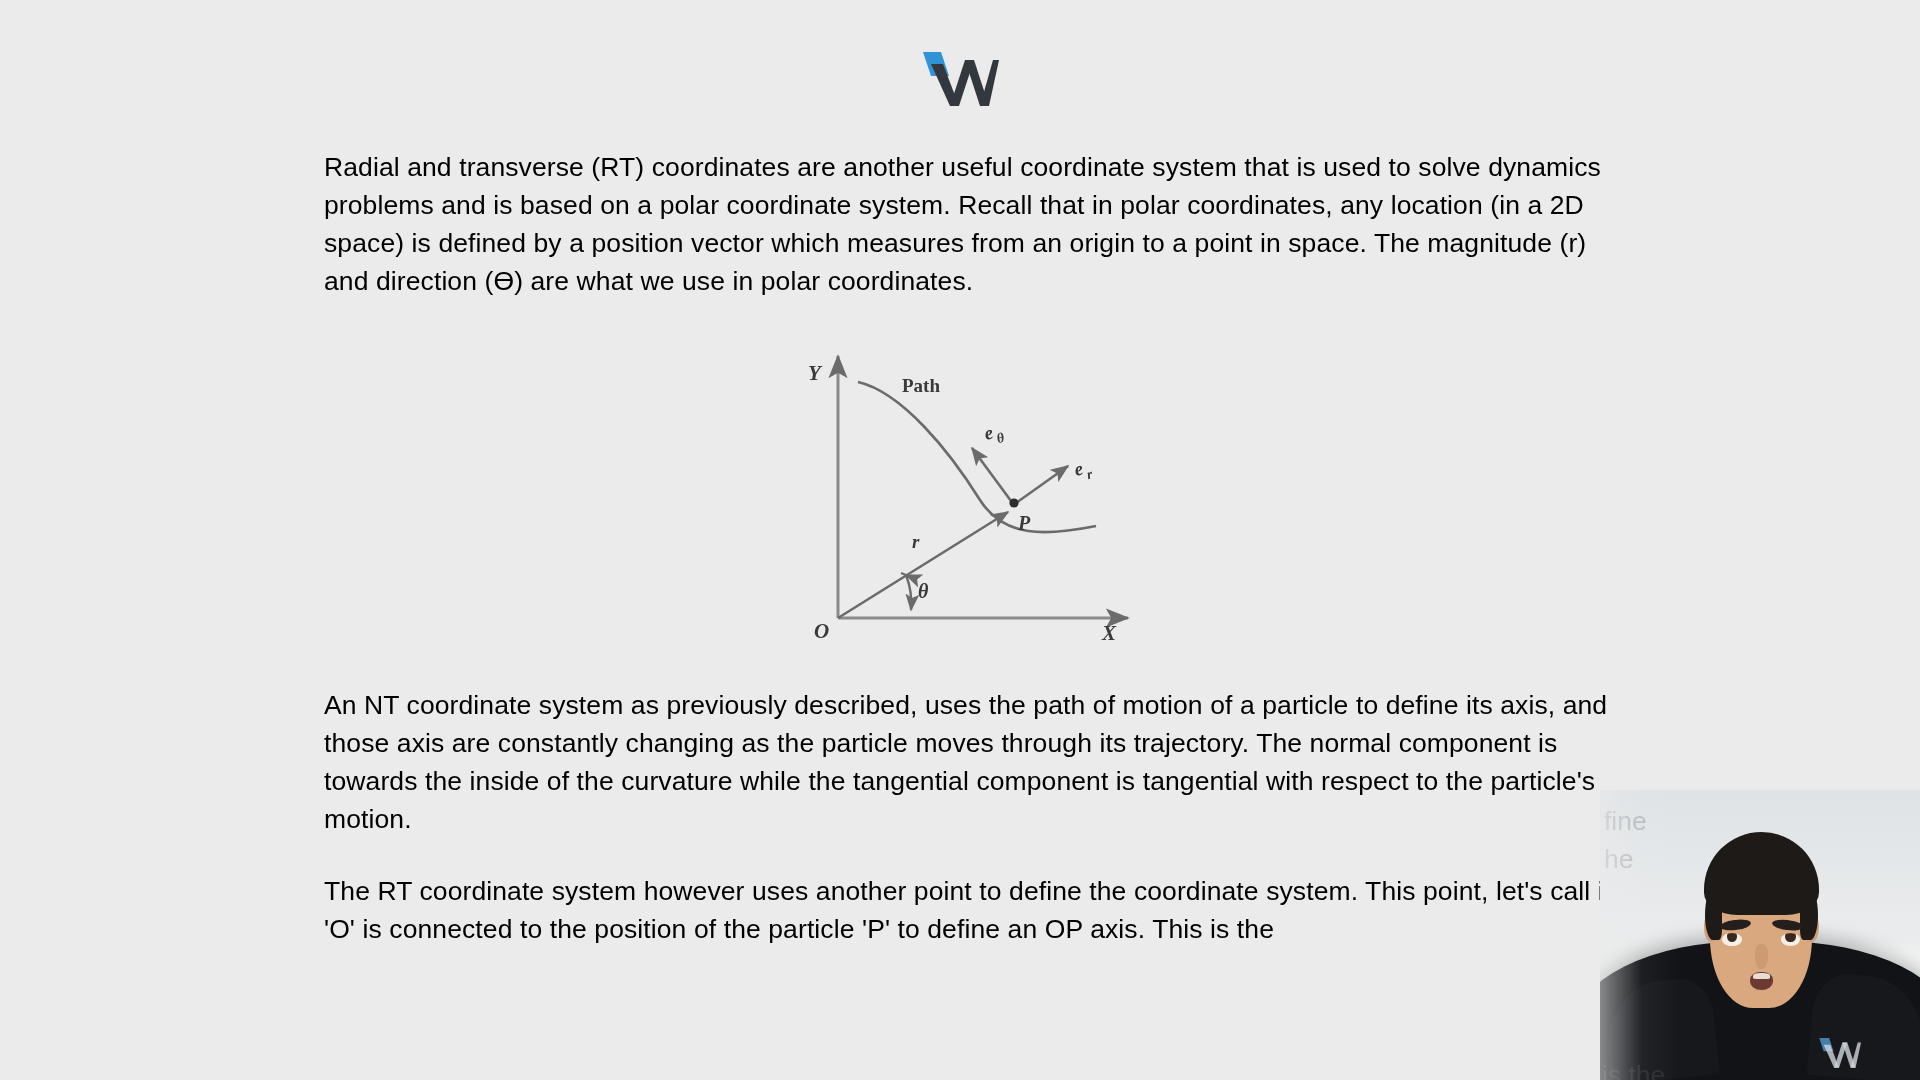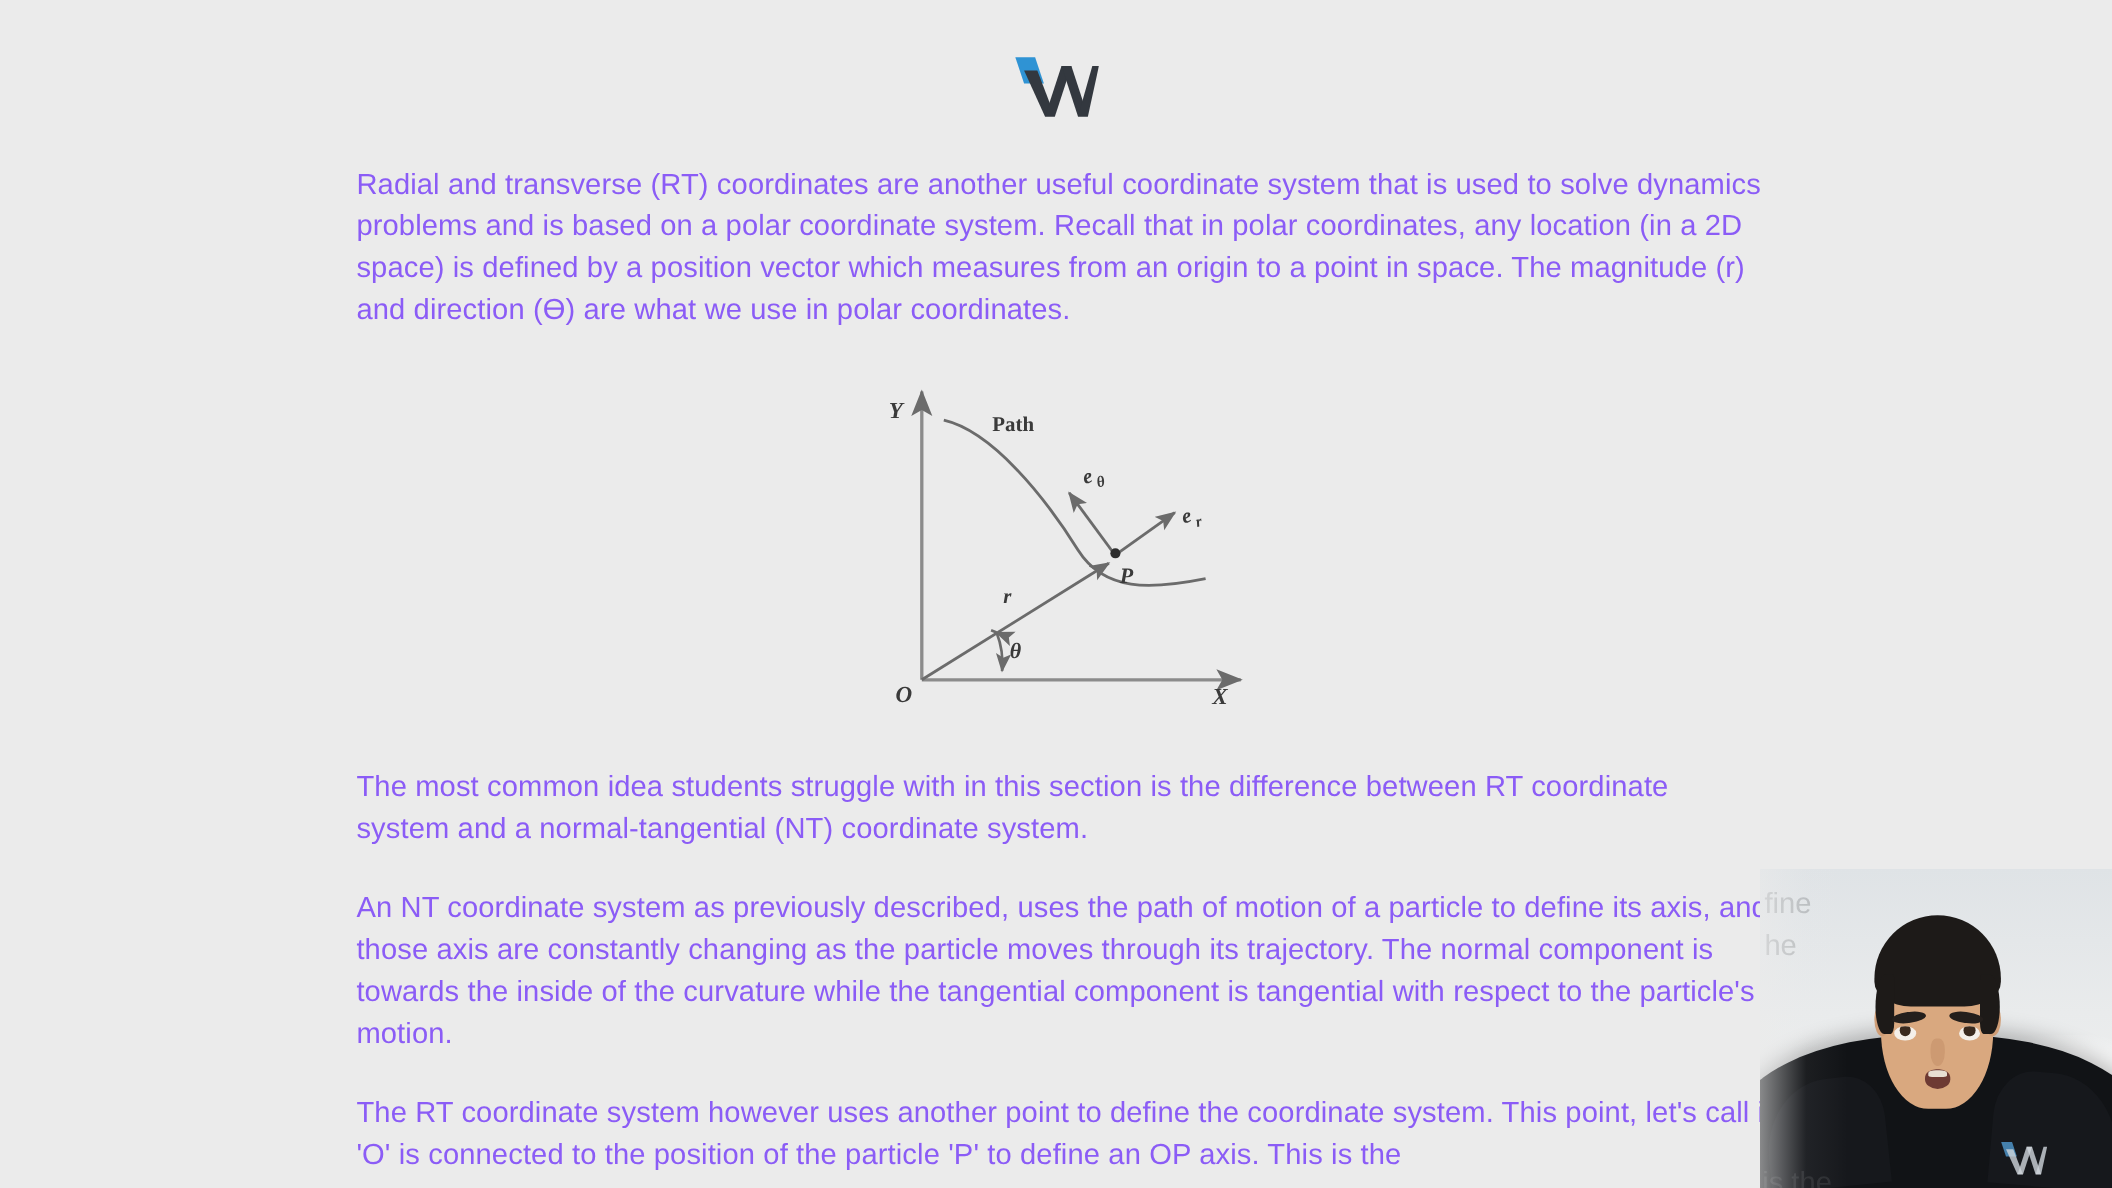--- a/index.html
+++ b/index.html
@@ -26,21 +26,21 @@
 
   
   .article {
     position:absolute;
     left:324px; top:148px;
     width:1312px;
   }
   .para {
     font-size:26.5px;
     line-height:38px;
-    color:#8b5cf6;
+    color:#000000;
     letter-spacing:0.1px;
     font-weight:400;
     margin-bottom:34px;
   }
   .para.p1 { width:1312px; }
   .para.p2 { width:1240px; margin-top:10px; }
   .para.p3 { width:1300px; }
   .para.p4 { width:1300px; margin-bottom:0; }
 
   
@@ -274,21 +274,20 @@
         <text x="307" y="142" font-family="'Liberation Serif', serif" font-size="14" font-style="italic" font-weight="700" fill="#3a3a3a">r</text>
       </g>
     </svg>
   </div>
 
   <div class="article">
     <p class="para p1">Radial and transverse (RT) coordinates are another useful coordinate system that is used to solve dynamics problems and is based on a polar coordinate system. Recall that in polar coordinates, any location (in a 2D space) is defined by a position vector which measures from an origin to a point in space. The magnitude (r) and direction (Ө) are what we use in polar coordinates.</p>
 
     <div class="fig-spacer"></div>
 
-    <p class="para p2">The most common idea students struggle with in this section is the difference between RT coordinate system and a normal-tangential (NT) coordinate system.</p>
 
     <p class="para p3">An NT coordinate system as previously described, uses the path of motion of a particle to define its axis, and those axis are constantly changing as the particle moves through its trajectory. The normal component is towards the inside of the curvature while the tangential component is tangential with respect to the particle's motion.</p>
 
     <p class="para p4">The RT coordinate system however uses another point to define the coordinate system. This point, let's call it 'O' is connected to the position of the particle 'P' to define an OP axis. This is the</p>
   </div>
 
   <div class="webcam">
     <div class="cam-bg"></div>
 
     <div class="cam-torso"></div>

